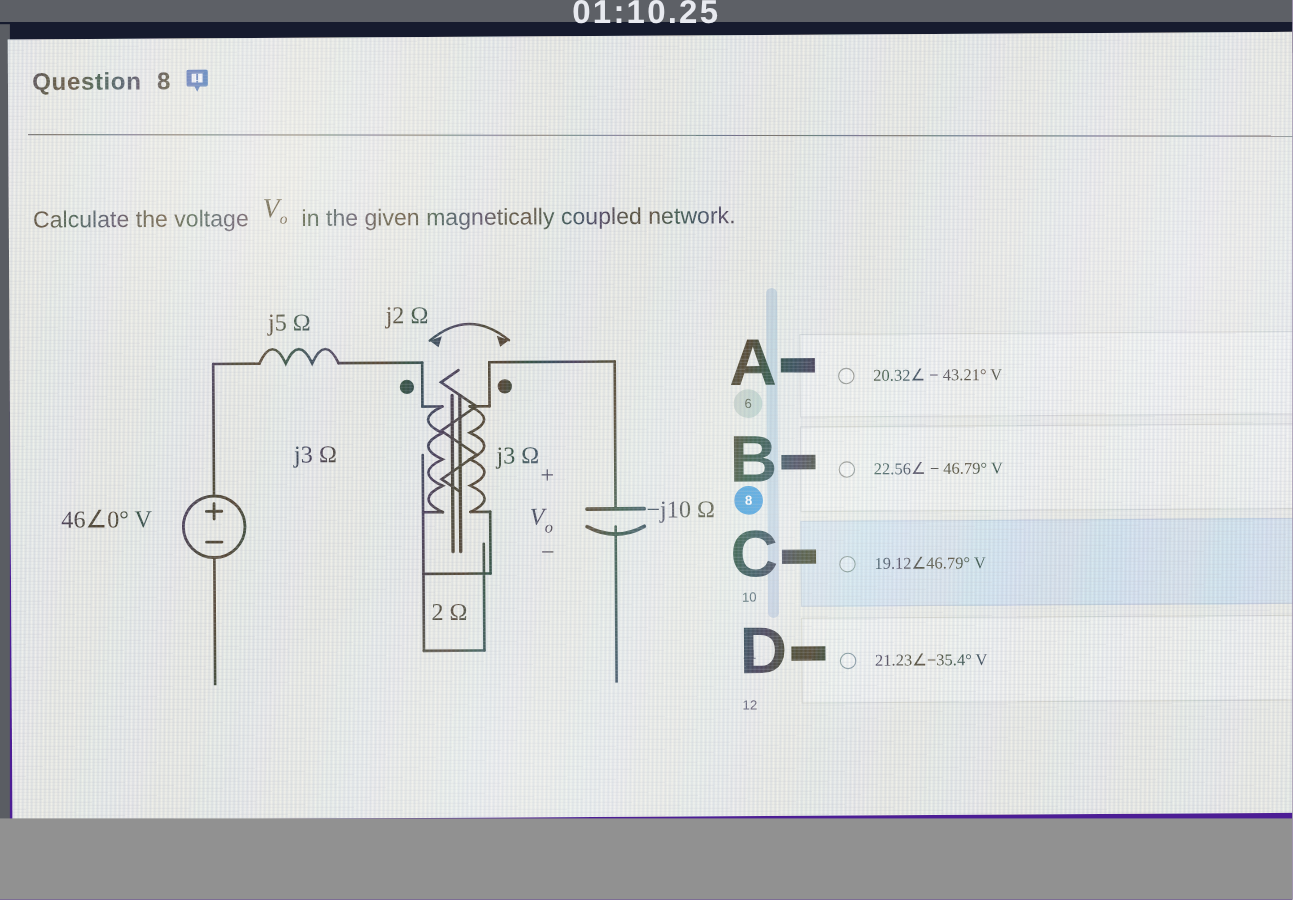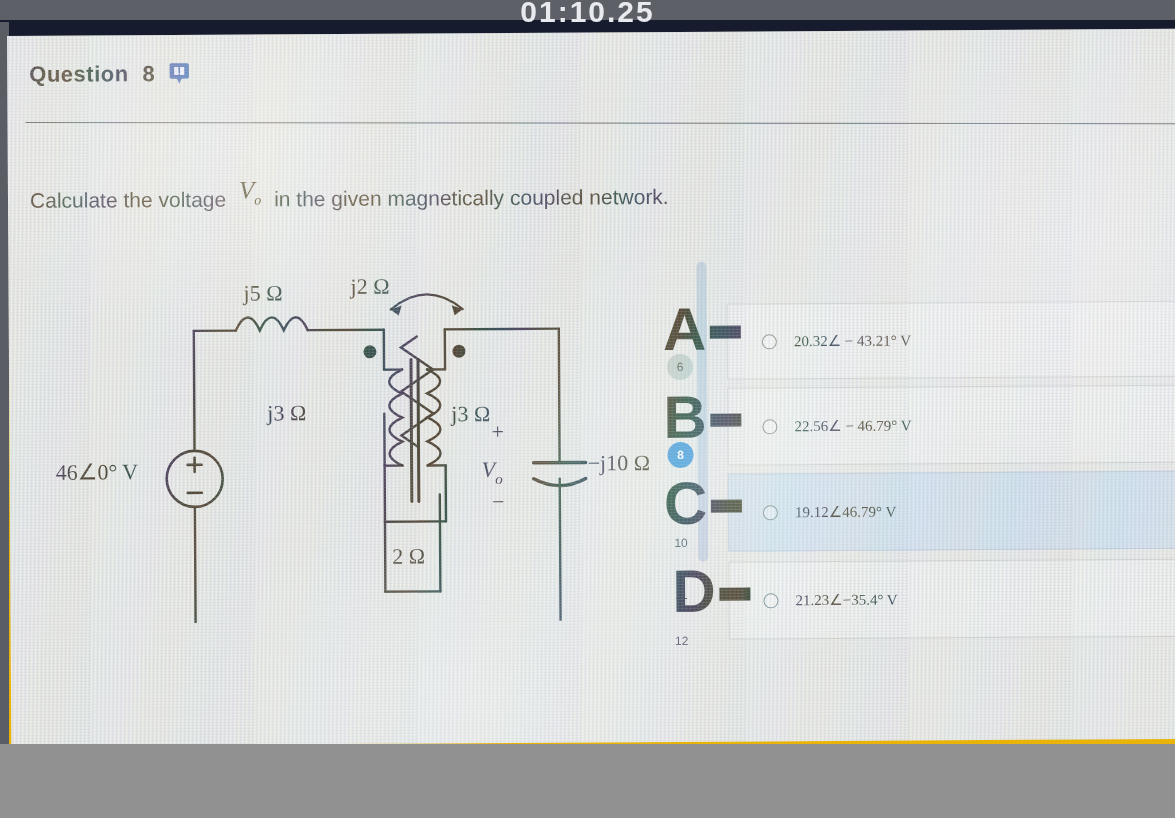--- a/index.html
+++ b/index.html
@@ -7,21 +7,21 @@
   body{
     width:1175px;height:818px;overflow:hidden;
     background:#8f8f8f;
     font-family:"Liberation Sans", sans-serif;
     position:relative;
   }
 
   
   #photo{
     position:absolute;left:0;top:0;width:1175px;height:818px;
-    overflow:hidden;background:#eab308;
+    overflow:hidden;background:#4c1d95;
   }
   #bezel-top{
     position:absolute;left:0;top:0;width:1175px;height:22px;
     background:#5d6066;
   }
   #bezel-dark{
     position:absolute;left:0;top:20px;width:1175px;height:28px;
     background:#161b2e;
   }
   #bezel-bottom{

